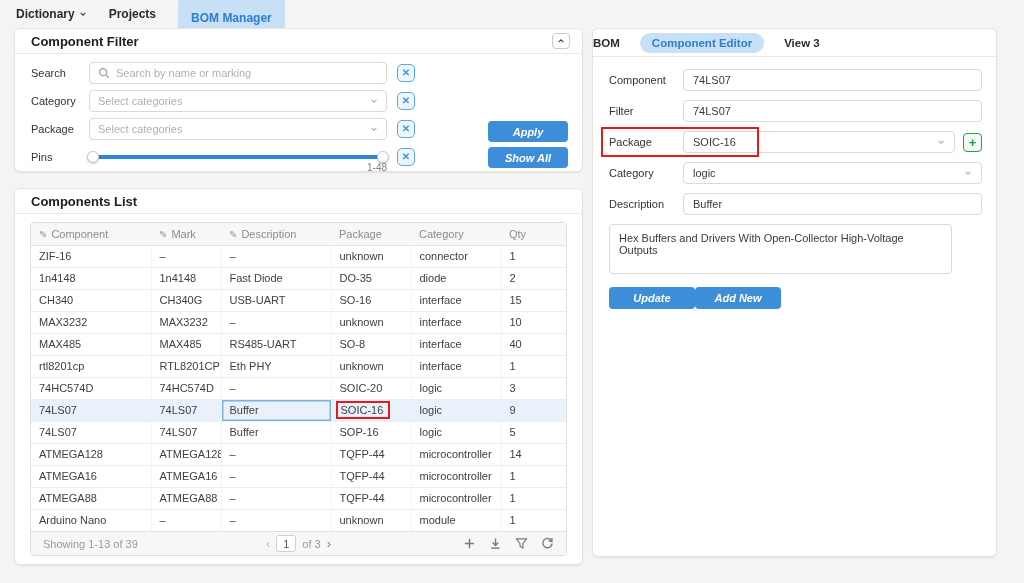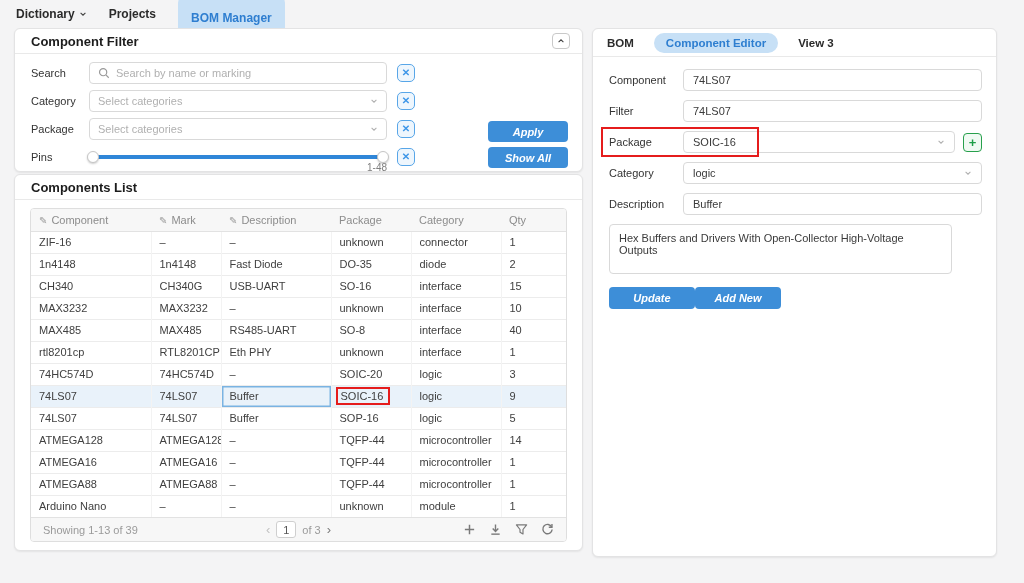--- a/index.html
+++ b/index.html
@@ -11,21 +11,21 @@
     font-size:12px;
     overflow:hidden;
   }
   
   .topnav { height:28px; display:flex; align-items:center; padding-left:16px; gap:22px; }
   .nav-item { font-weight:bold; font-size:12px; color:#2b2b2b; display:flex; align-items:center; gap:4px; cursor:pointer; }
   .nav-item.pill { background:#c7e0f6; color:#2e7ed0; padding:20px 13px; border-radius:13px;margin-top:8px; }
   .chev { width:8px; height:8px; display:inline-block; }
   
   .main { display:flex; gap:9px; padding:0 27px 0 14px; align-items:flex-start; }
-  .left-col { width:569px; display:flex; flex-direction:column; gap:2px; }
+  .left-col { width:569px; display:flex; flex-direction:column; gap:16px; }
   .panel { background:#fff; border:1px solid #e3e3e4; border-radius:6px; box-shadow:0 1px 2px rgba(0,0,0,.07); }
   .panel-header { height:25px; display:flex; align-items:center; justify-content:space-between; padding:0 12px 0 16px; border-bottom:1px solid #e9e9e9; }
   .panel-title { font-weight:bold; font-size:13px; color:#1c1c1c; }
   .collapse-btn { width:18px; height:16px; border:1px solid #c9c9c9; border-radius:4px; background:#fff; display:flex; align-items:center; justify-content:center; cursor:pointer; }
   
   .filter-panel { height:144px; position:relative; }
   .filter-body { padding:8px 0 0 16px; }
   .filter-row { display:flex; align-items:center; height:22px; margin-bottom:6px; }
   .filter-label { width:58px; font-size:11px; color:#333; flex:none; }
   .control { width:298px; height:22px; border:1px solid #d9d9d9; border-radius:4px; background:#fff; display:flex; align-items:center; padding:0 8px; position:relative;justify-content:space-between; }
@@ -61,21 +61,21 @@
   .pagination { position:absolute; left:0; right:0; display:flex; align-items:center; justify-content:center; gap:6px; pointer-events:none; }
   .pagination > * { pointer-events:auto; }
   .page-chev { font-size:13px; color:#c3c3c3; cursor:pointer; }
   .page-chev.next { color:#7a7a7a; }
   .page-box { width:20px; height:17px; background:#fff; border:1px solid #cfcfcf; border-radius:3px; display:flex; align-items:center; justify-content:center; color:#555; font-size:11px; }
   .of-pages { color:#9a9a9a; }
   .footer-icons { margin-left:auto; display:flex; align-items:center; gap:13px; }
   .footer-icons svg { display:block; cursor:pointer; }
   
   .right-panel { width:405px; height:529px; position:relative; }
-  .tabs-row { height:28px; display:flex; align-items:center; gap:20px; padding-left:14px; border-bottom:1px solid #e9e9e9; }
+  .tabs-row { height:28px; display:flex; align-items:center; gap:20px; border-bottom:1px solid #e9e9e9; }
   .tab { font-weight:bold; font-size:11.5px; color:#2b2b2b; cursor:pointer; }
   .tab.active { background:#c7e0f6; color:#2e7ed0; padding:4px 12px; border-radius:12px; }
   .form { padding:12px 14px 0 16px; }
   .form-row { display:flex; align-items:center; margin-bottom:9px; position:relative; height:22px; }
   .form-label { width:74px; flex:none; font-size:11px; color:#333; }
   .field { flex:1; height:22px; border:1px solid #d9d9d9; border-radius:4px; display:flex; align-items:center; padding:0 9px; font-size:11px; color:#3a3a3a; background:#fff; }
   .field input { border:none; outline:none; width:100%; font-size:11px; font-family:"Liberation Sans",sans-serif; color:#3a3a3a; }
   .green-add { width:19px; height:19px; margin-left:8px; border:1.5px solid #27a04c; border-radius:4px; background:#f0faf3; color:#1d9e47; font-size:13px; font-weight:bold; display:flex; align-items:center; justify-content:center; cursor:pointer; flex:none; line-height:1; }
   .pkg-annotation { position:absolute; left:-8px; top:-4px; width:158px; height:30px; border:2.5px solid #e51c1c; pointer-events:none; z-index:2; }
   .full-desc-label { font-size:11px; color:#333; margin:14px 0 8px 2px; }

